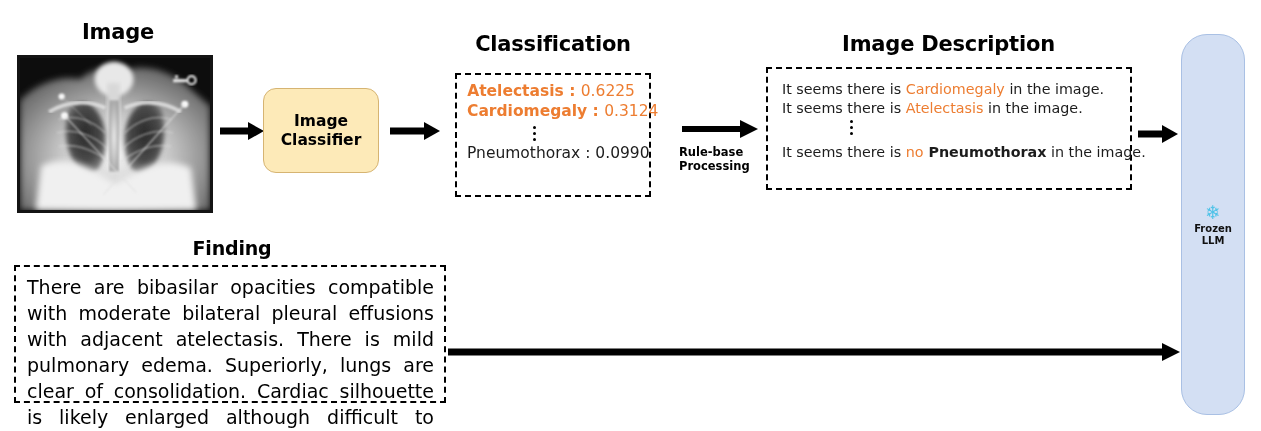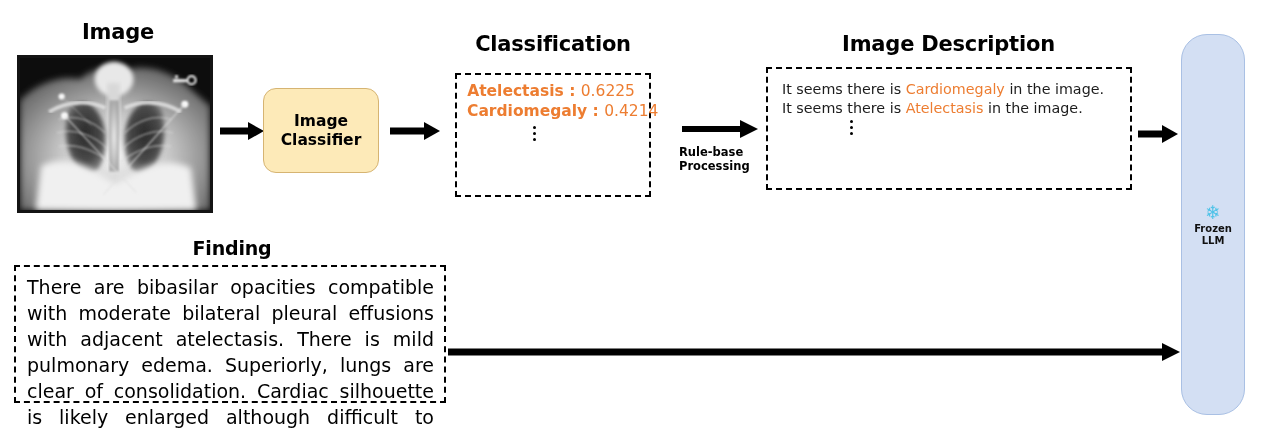--- a/index.html
+++ b/index.html
@@ -237,27 +237,30 @@
 </div>
 
 <div class="abs heading" id="heading-classification">Classification</div>
 
 <div class="abs dashed-box" id="classification-box">
   <div class="rows">
     <div class="cls-row top">
       <span>Atelectasis</span><span> : </span><span class="val">0.6225</span>
     </div>
     <div class="cls-row top">
-      <span>Cardiomegaly</span><span> : </span><span class="val">0.4214</span>
+      <span>Cardiomegaly</span><span> : </span><span class="val">0.3124</span>
     </div>
     <div class="vdots">
         <span></span>
         <span></span>
         <span></span>
       </div>
+    <div class="cls-row bottom">
+      <span>Pneumothorax</span><span> : </span><span class="val">0.0990</span>
+    </div>
   </div>
 </div>
 
 <div class="abs arrow" style="left:682px; top:118px;">
   <svg width="76" height="22" viewBox="0 0 76 22">
     <path d="M0,11 L60,11" stroke="#000" stroke-width="6"></path>
     <path d="M58,2 L76,11 L58,20 Z" fill="#000"></path>
   </svg>
 </div>
 <div class="abs" id="rule-base-label">
@@ -273,20 +276,23 @@
       <span>It seems there is </span><span class="hl">Cardiomegaly</span><span> in the image.</span>
     </div>
     <div class="desc-line">
       <span>It seems there is </span><span class="hl">Atelectasis</span><span> in the image.</span>
     </div>
     <div class="vdots">
         <span></span>
         <span></span>
         <span></span>
       </div>
+    <div class="desc-line">
+      <span>It seems there is </span><span class="hl">no</span><span class="strong"> Pneumothorax</span><span> in the image.</span>
+    </div>
   </div>
 </div>
 
 <div class="abs arrow" style="left:1138px; top:123px;">
   <svg width="40" height="22" viewBox="0 0 40 22">
     <path d="M0,11 L26,11" stroke="#000" stroke-width="7"></path>
     <path d="M24,2 L40,11 L24,20 Z" fill="#000"></path>
   </svg>
 </div>
 

